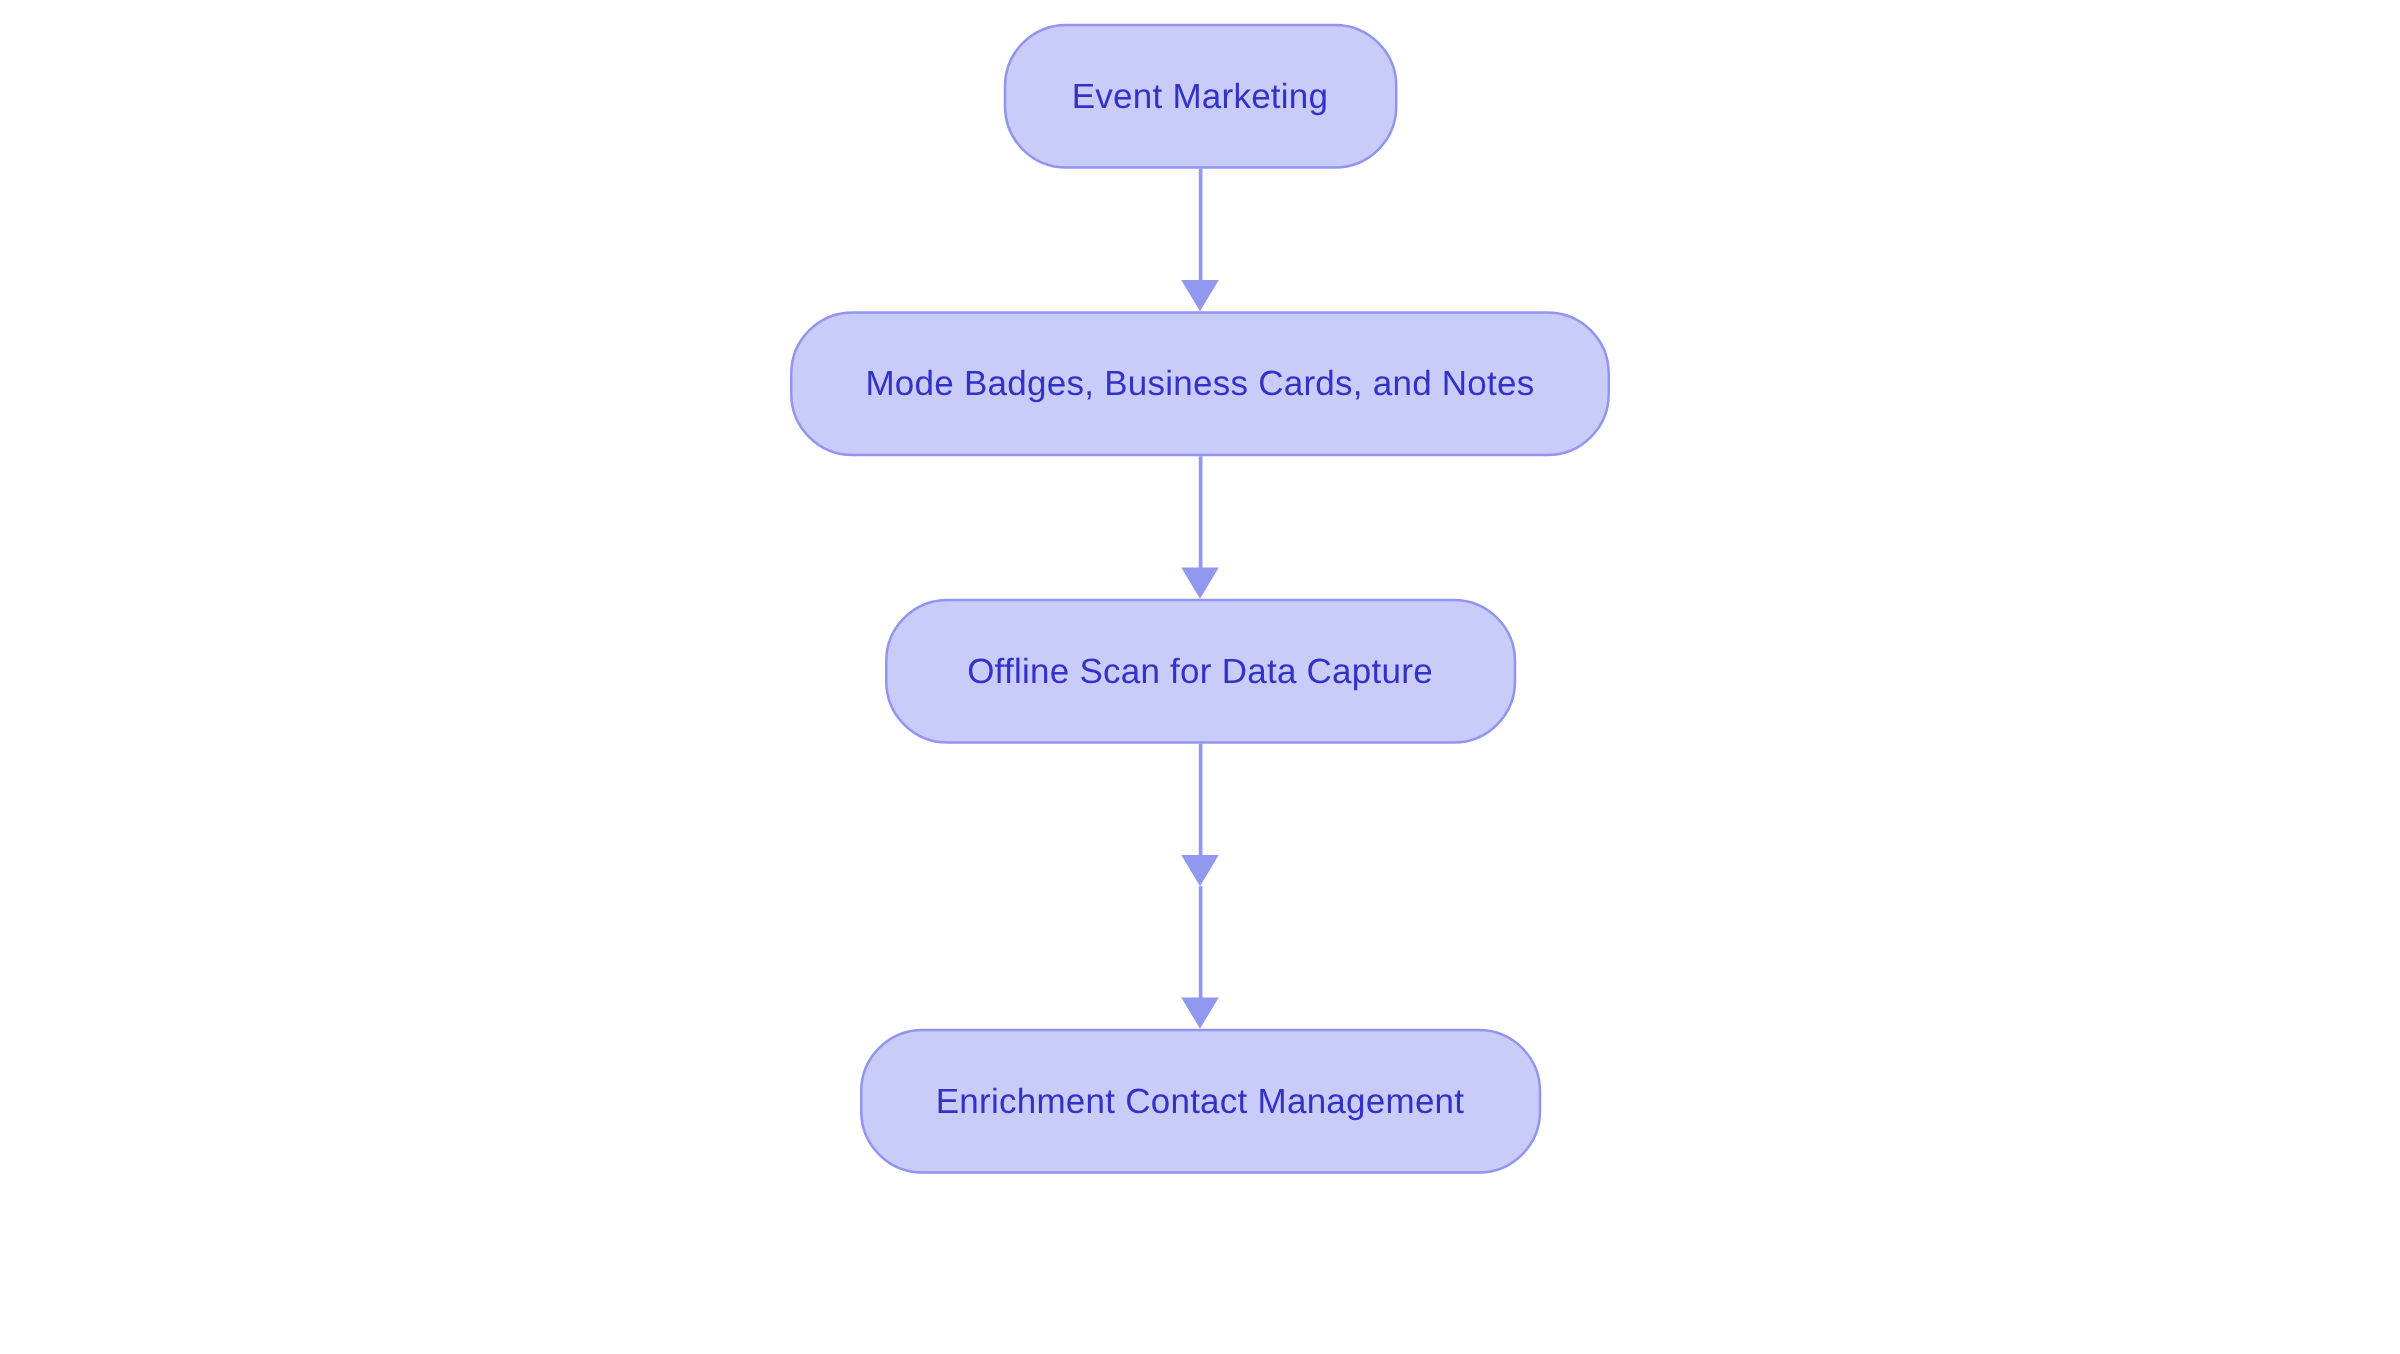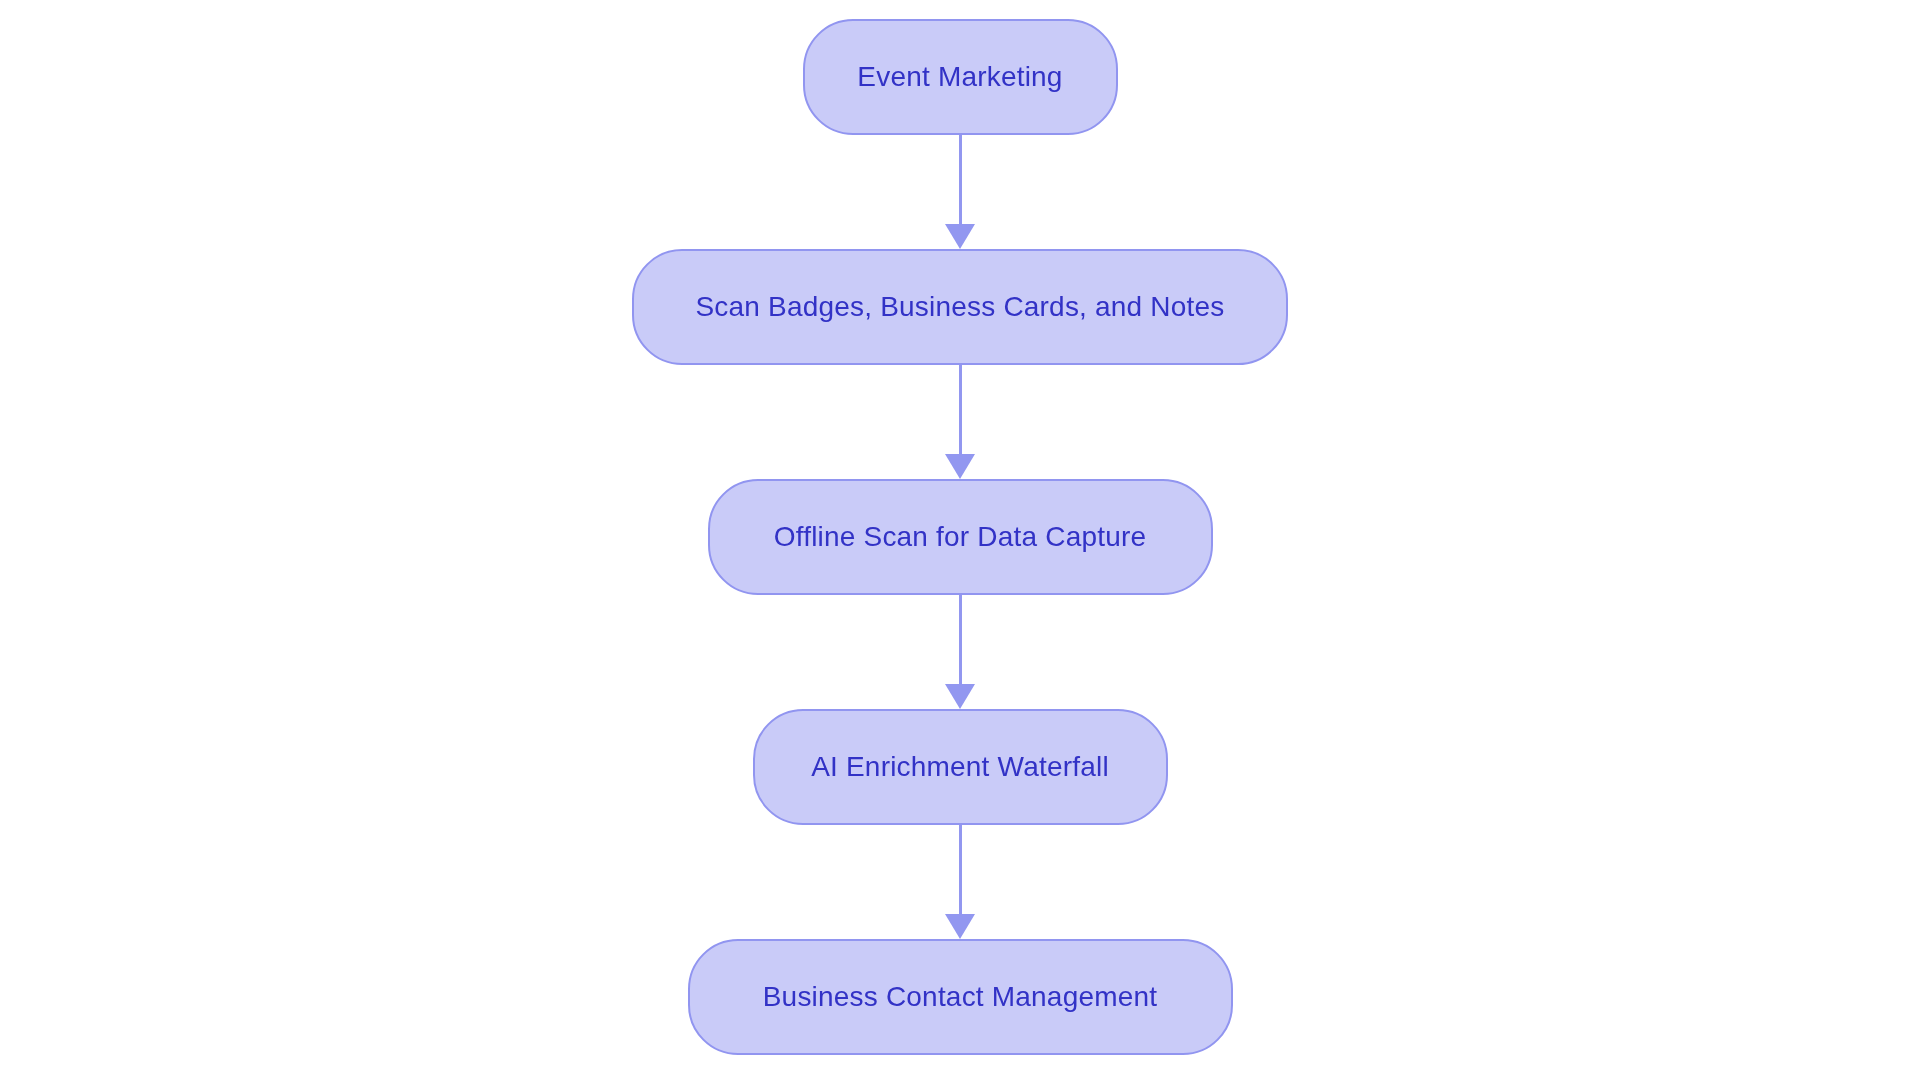--- a/index.html
+++ b/index.html
@@ -75,43 +75,40 @@
   <div class="node n1">
     <span>Event Marketing</span>
   </div>
 
   <div class="arrow">
     <div class="arrow-line"></div>
     <div class="arrow-head"></div>
   </div>
 
   <div class="node n2">
-    <span>Scan Badges, Business Cards, and Notes</span>
+    <span>Mode Badges, Business Cards, and Notes</span>
   </div>
 
   <div class="arrow">
     <div class="arrow-line"></div>
     <div class="arrow-head"></div>
   </div>
 
   <div class="node n3">
     <span>Offline Scan for Data Capture</span>
   </div>
 
   <div class="arrow">
     <div class="arrow-line"></div>
     <div class="arrow-head"></div>
   </div>
 
-  <div class="node n4">
-    <span>AI Enrichment Waterfall</span>
-  </div>
 
   <div class="arrow">
     <div class="arrow-line"></div>
     <div class="arrow-head"></div>
   </div>
 
   <div class="node n5">
-    <span>Business Contact Management</span>
+    <span>Enrichment Contact Management</span>
   </div>
 
 </div>
 
 </body></html>

